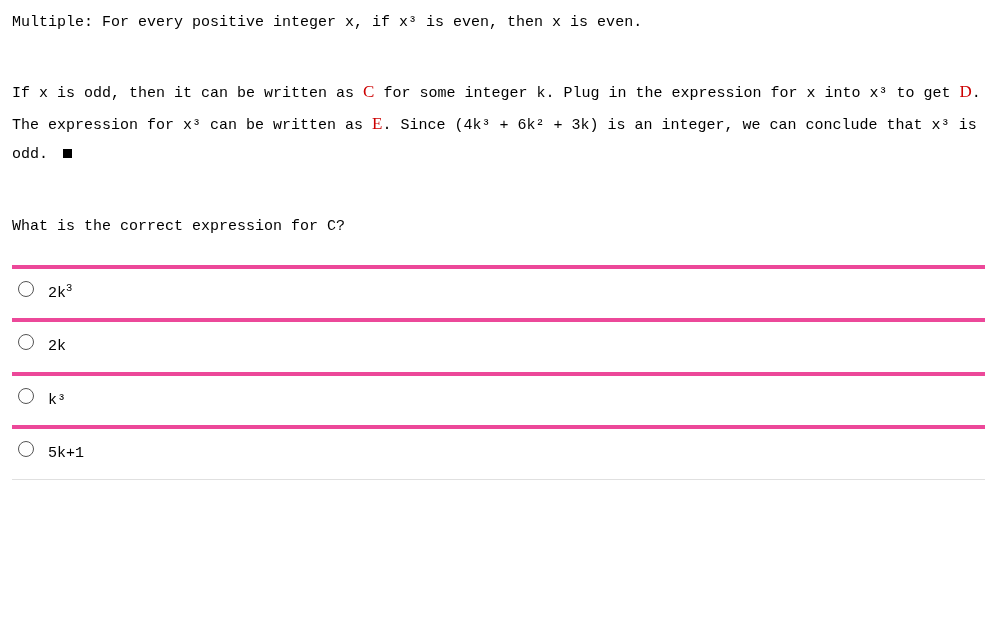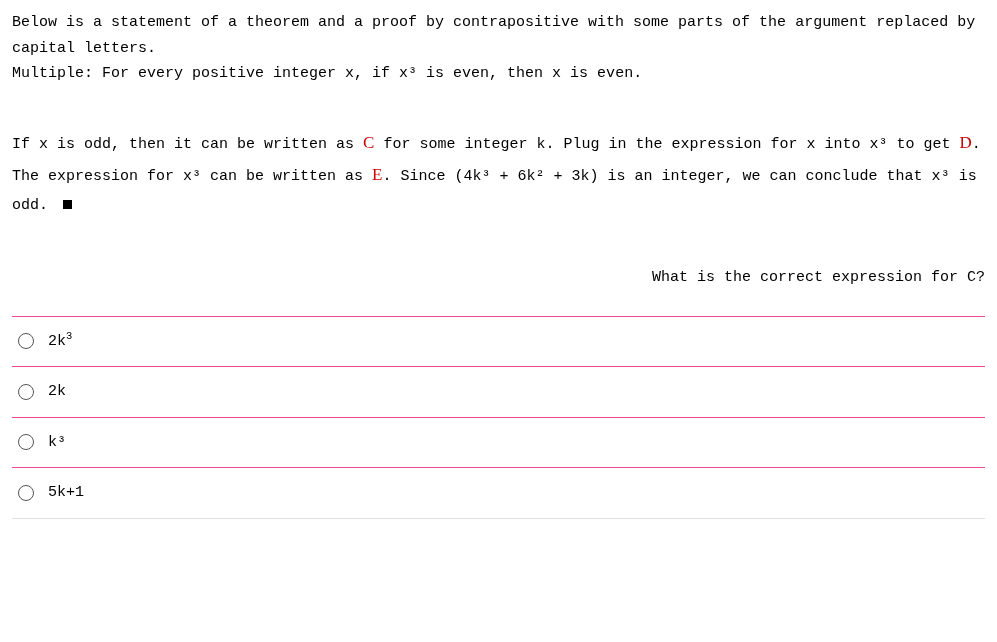--- a/index.html
+++ b/index.html
@@ -13,43 +13,41 @@
     }
     .header {
       margin-bottom: 40px;
     }
     .proof {
       margin-bottom: 45px;
       line-height: 1.9;
     }
     .question {
       margin-bottom: 25px;
-      text-align: right;
     }
     .red {
       color: #cc0000;
       font-family: "Times New Roman", Times, serif;
       font-size: 17px;
     }
     .end-mark {
       display: inline-block;
       width: 9px;
       height: 9px;
       background: #000;
       vertical-align: middle;
       margin-left: 6px;
     }
     .options {
       border-bottom: 1px solid #e0e0e0;
     }
     .option {
       display: flex;
-      align-items: center;
       padding: 12px 6px;
-      border-top: 1px solid #ec4899;
+      border-top: 4px solid #ec4899;
       cursor: pointer;
     }
     .radio {
       width: 14px;
       height: 14px;
       border: 1.5px solid #555;
       border-radius: 50%;
       margin-right: 14px;
       flex-shrink: 0;
     }
@@ -61,21 +59,20 @@
       vertical-align: super;
       line-height: 0;
     }
     .sup3::after { content: "³"; }
     .sup2::after { content: "²"; }
   </style>
 </head>
 <body>
 
 <div class="header">
-  <div>Below is a statement of a theorem and a proof by contrapositive with some parts of the argument replaced by capital letters.</div>
   <div>
     <span>Multiple: For every positive integer x, if x</span><span class="sup3"></span><span> is even, then x is even.</span>
   </div>
 </div>
 
 <div class="proof">
   <div>
     <span>If x is odd, then it can be written as </span><span class="red">C</span><span> for some integer k. Plug in the expression for x into x</span><span class="sup3"></span><span> to get </span><span class="red">D</span><span>. The expression for x</span><span class="sup3"></span><span> can be written as </span><span class="red">E</span><span>. Since (4k</span><span class="sup3"></span><span> + 6k</span><span class="sup2"></span><span> + 3k) is an integer, we can conclude that x</span><span class="sup3"></span><span> is odd.  </span><span class="end-mark"></span>
   </div>
 </div>

